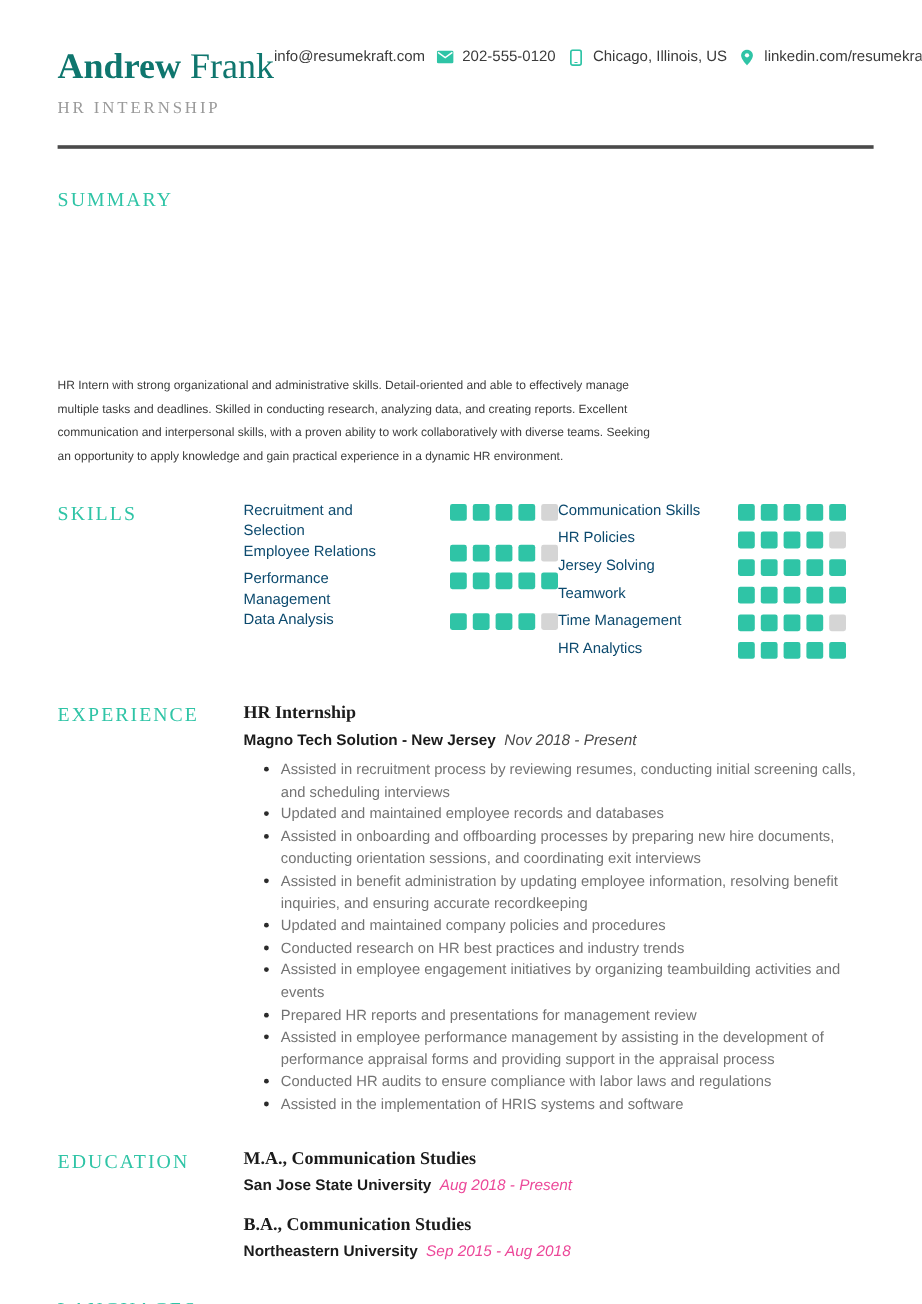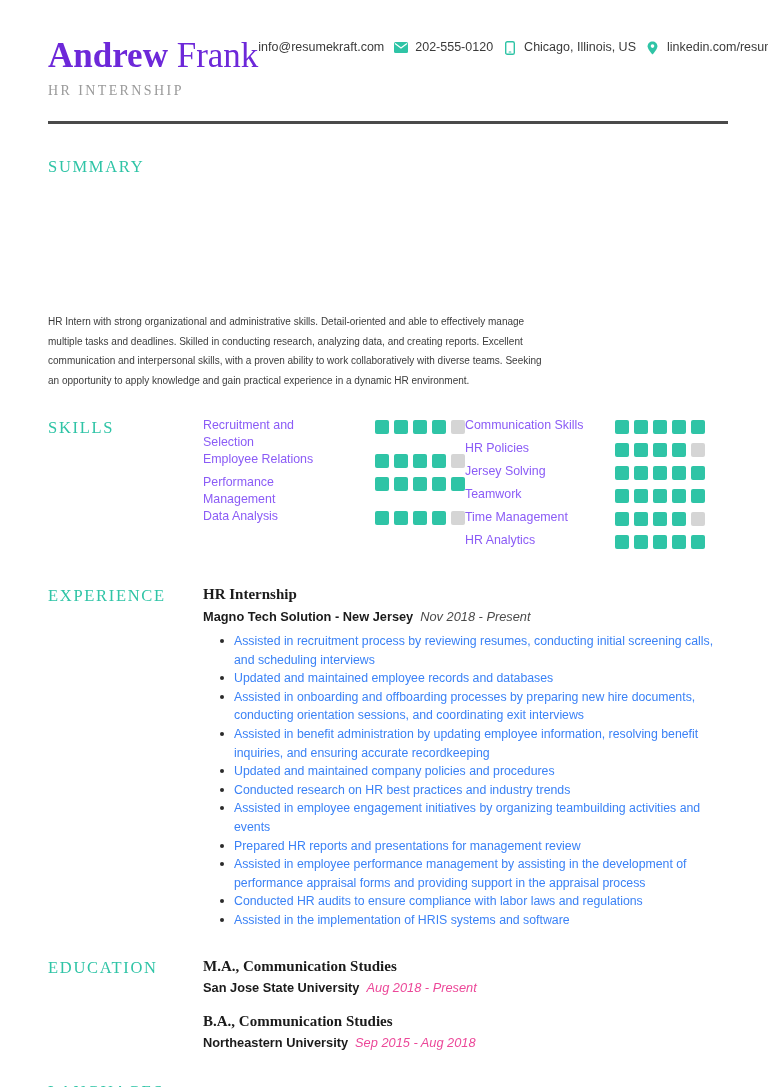--- a/index.html
+++ b/index.html
@@ -24,23 +24,23 @@
 
   
   .header {
     display: flex;
     align-items: flex-start;
     justify-content: space-between;
   }
   .identity { padding-top: 2px; }
   .name {
     font-family: "Liberation Serif", serif;
-    font-size: 35px;
+    font-size: 30px;
     line-height: 40px;
-    color: #6d28d9;
+    color: #0f766e;
     white-space: nowrap;
   }
   .name .first { font-weight: bold; }
   .name .last  { font-weight: normal; }
   .job-title {
     font-family: "Liberation Serif", serif;
     font-size: 14px;
     letter-spacing: 2.4px;
     color: #9a9a9a;
     margin-top: 7px;
@@ -124,21 +124,21 @@
   .skill-row {
     display: flex;
     align-items: flex-start;
     justify-content: space-between;
     min-height: 23px;
     margin-bottom: 0px;
   }
   .skill-name {
     font-size: 12.4px;
     line-height: 17px;
-    color: #8b5cf6;
+    color: #0c4a6e;
     max-width: 120px;
   }
   .rating-sq {
     display: flex;
     gap: 5px;
     padding-top: 3px;
     flex: 0 0 auto;
   }
   .sq {
     width: 14px;
@@ -173,21 +173,21 @@
   }
   .bullets {
     margin: 7px 0 0 0;
     padding: 0 0 0 17px;
     list-style: none;
   }
   .bullets li {
     position: relative;
     font-size: 12.3px;
     line-height: 18.6px;
-    color: #3b82f6;
+    color: #737373;
     padding-left: 14px;
     max-width: 500px;
   }
   .bullets li::before {
     content: "";
     position: absolute;
     left: 0;
     top: 7px;
     width: 4px;
     height: 4px;

